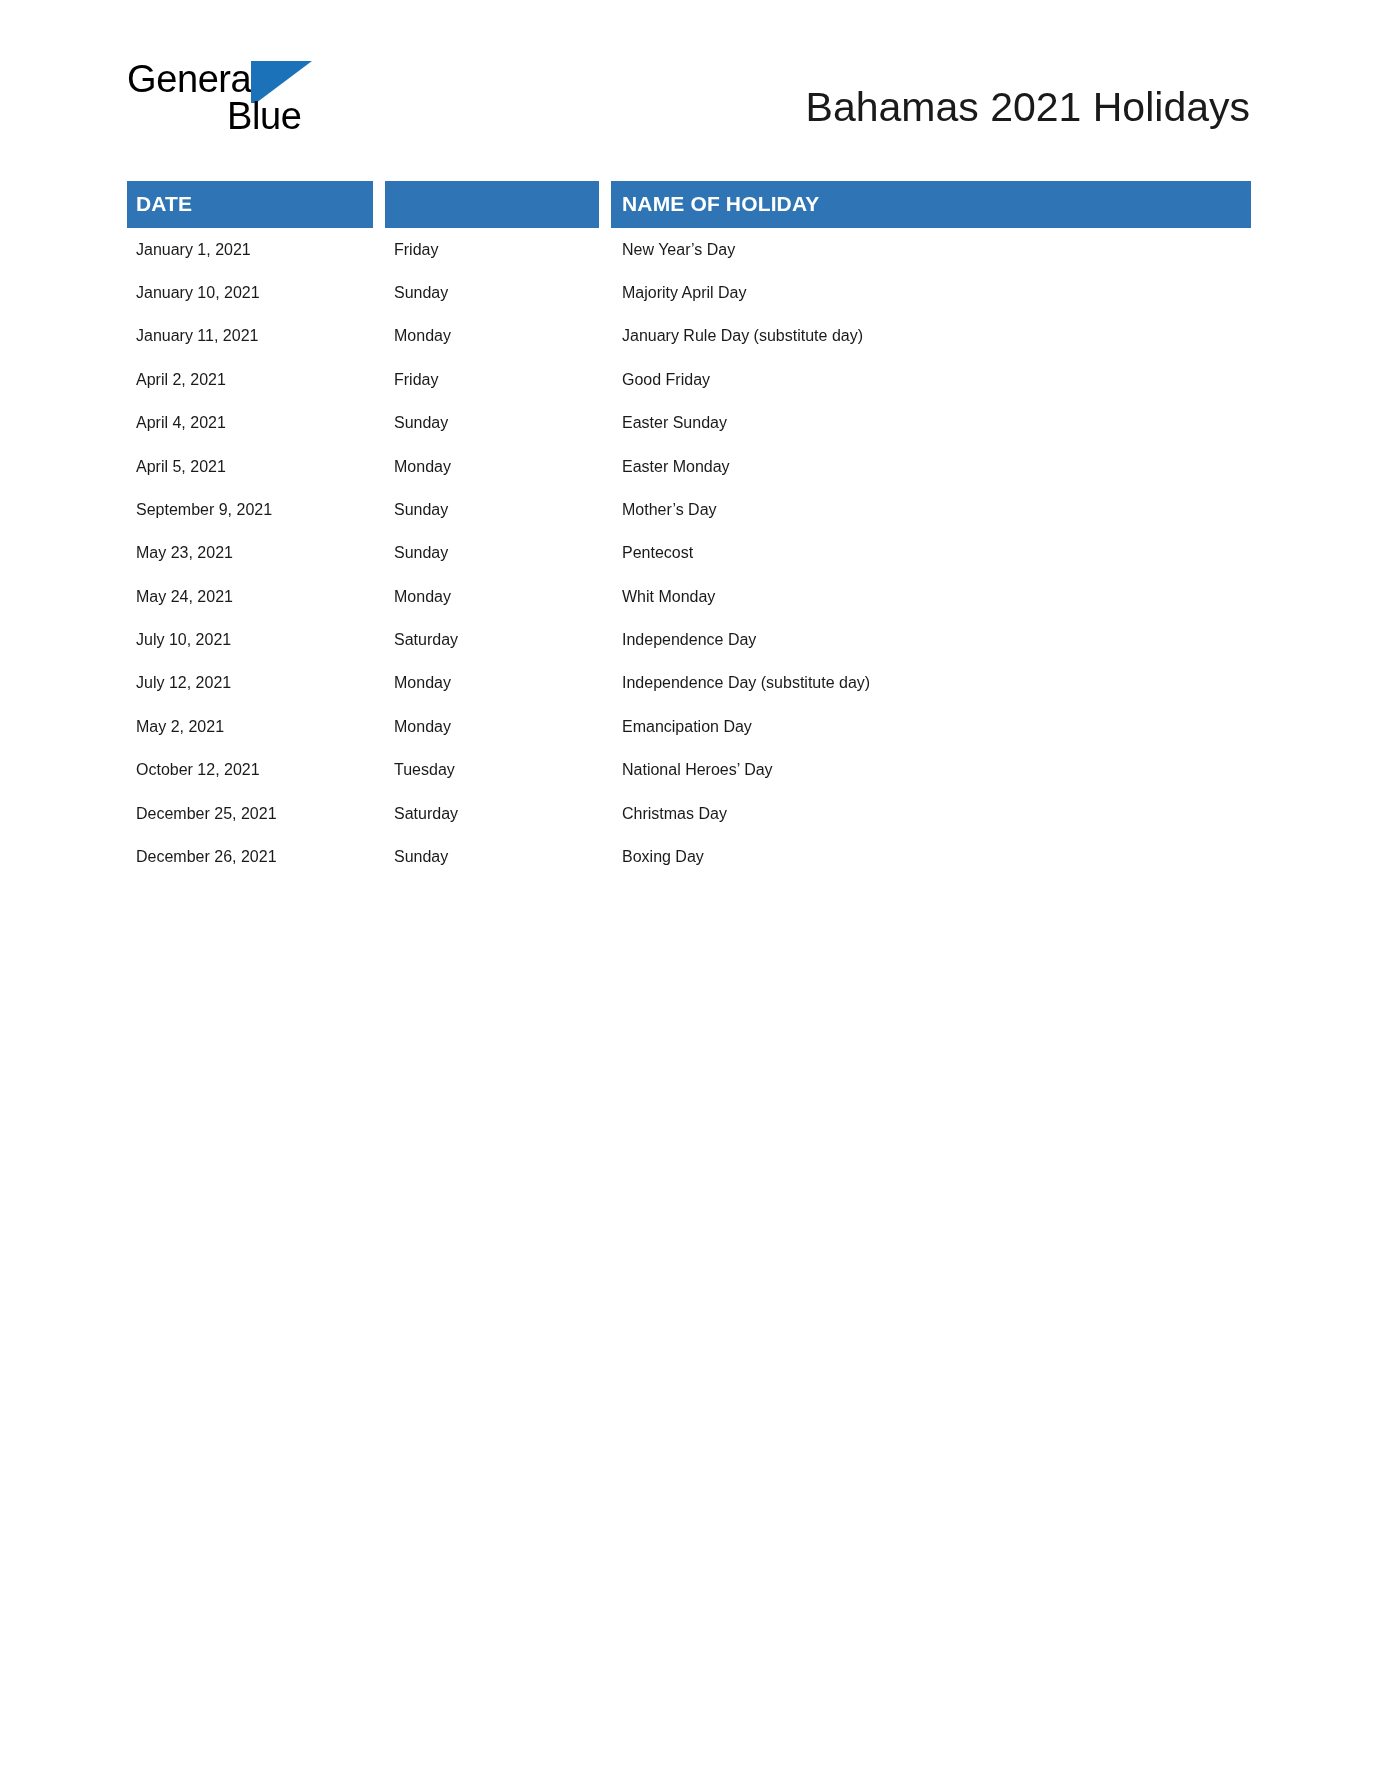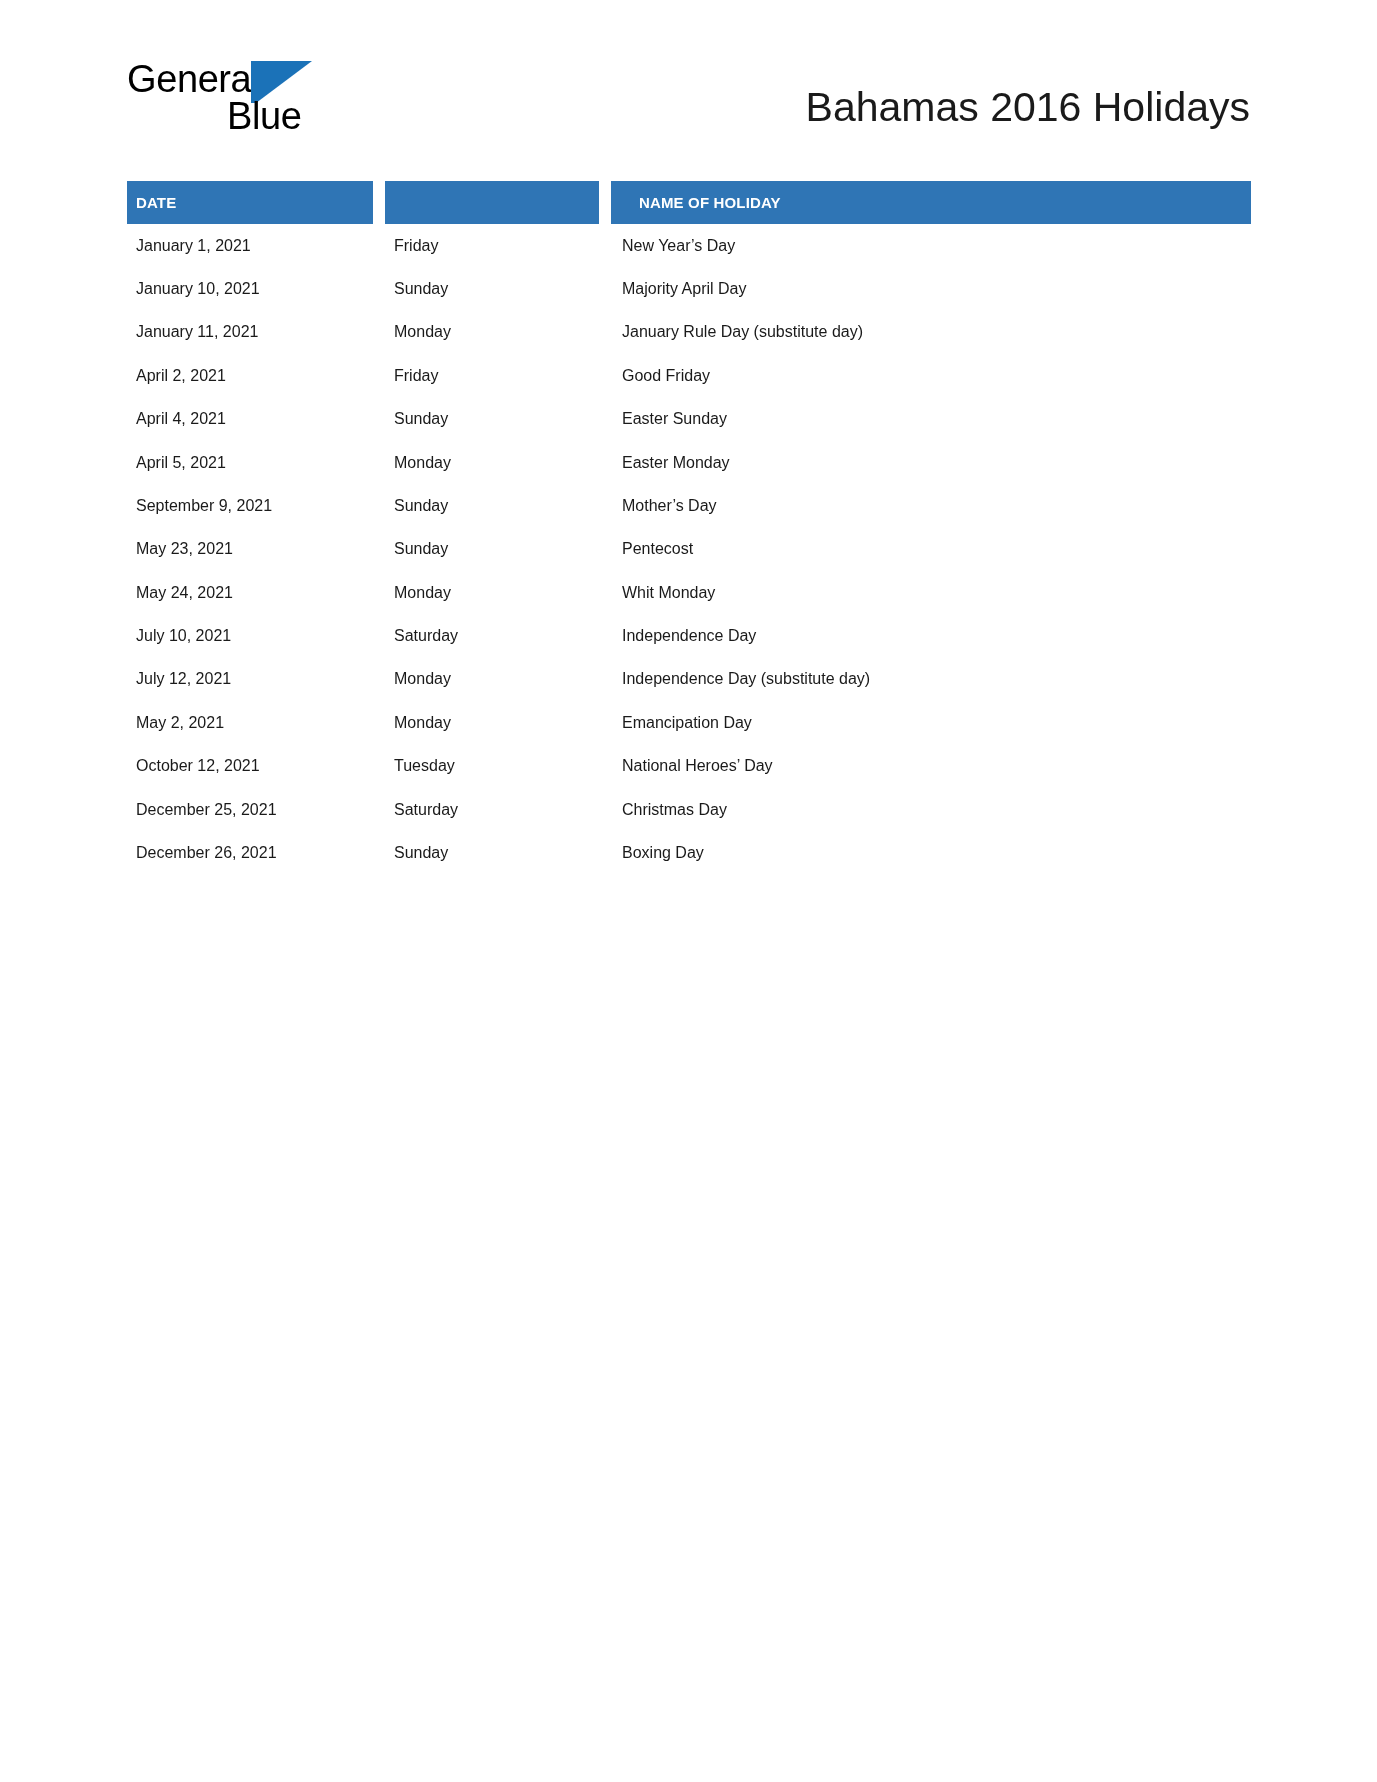--- a/index.html
+++ b/index.html
@@ -106,38 +106,38 @@
     width: 100%;
     table-layout: fixed;
   }
   table.holidays col.c-date   { width: 258px; }
   table.holidays col.c-day    { width: 226px; }
   table.holidays col.c-name   { width: 640px; }
 
   thead th {
     background: #2f75b5;
     color: #ffffff;
-    font-size: 15px;
+    font-size: 21px;
     font-weight: bold;
     text-align: left;
     padding: 11px 0 12px 9px;
     height: 20px;
     vertical-align: middle;
     letter-spacing: 0.15px;
   }
   thead th.th-date {
     border-right: 12px solid #ffffff;
   }
   thead th.th-spacer {
     background: #2f75b5;
     border-right: 12px solid #ffffff;
     padding: 0;
   }
   thead th.th-name {
-    padding-left: 28px;
+    padding-left: 11px;
   }
 
   tbody td {
     font-size: 16px;
     line-height: 26px;
     color: #1a1a1a;
     padding: 8.7px 0 8.7px 9px;
     vertical-align: top;
     font-weight: 400;
     white-space: nowrap;
@@ -151,21 +151,21 @@
 
   <div class="top-bar">
 
     <div class="logo">
       <span class="logo-general">General</span>
       <span class="logo-bar"></span>
       <span class="logo-triangle"></span>
       <span class="logo-blue">Blue</span>
     </div>
 
-    <div class="doc-title">Bahamas 2016 Holidays</div>
+    <div class="doc-title">Bahamas 2021 Holidays</div>
   </div>
 
   <div class="table-wrap">
     <table class="holidays">
       <colgroup>
         <col class="c-date">
         <col class="c-day">
         <col class="c-name">
       </colgroup>
       <thead>

